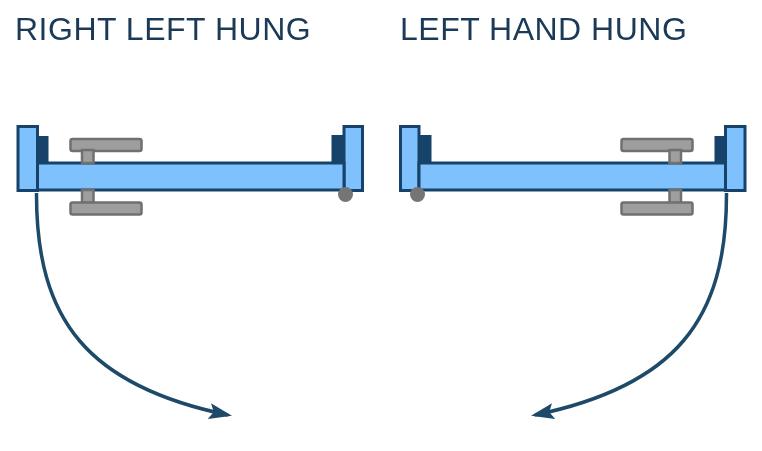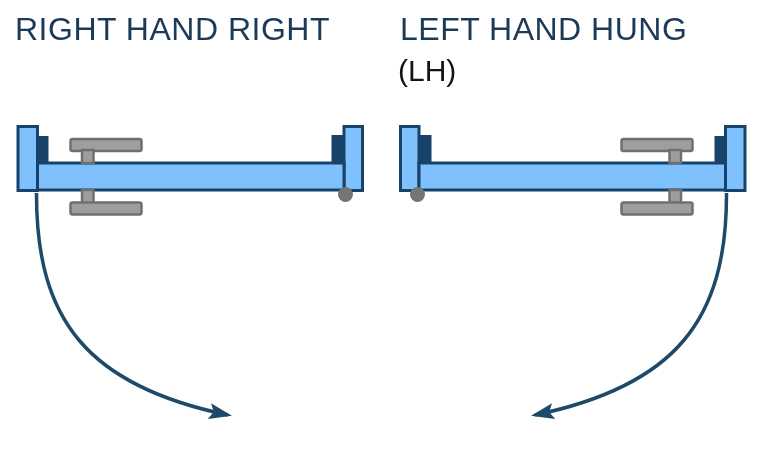--- a/index.html
+++ b/index.html
@@ -39,23 +39,22 @@
   .handle-part { fill: var(--handle-gray, #9e9e9e); stroke: var(--handle-border-gray, #707070); stroke-width: 2.5px; }
   .hinge-dot   { fill: var(--hinge-gray, #757575); stroke: none; }
   .swing-arc   { fill: none; stroke: var(--arrow-navy, #1d4a69); stroke-width: 3.5px; }
   .arrow-fill  { fill: var(--arrow-navy, #1d4a69); }
 </style>
 </head>
 <body>
 
 <div class="stage">
 
-  <div id="rh-title" class="diagram-title">RIGHT HAND RIGHT</div>
+  <div id="rh-title" class="diagram-title">RIGHT LEFT HUNG</div>
   <div id="lh-title" class="diagram-title">LEFT HAND HUNG</div>
-  <div id="lh-abbr" class="diagram-abbr">(LH)</div>
 
   <svg class="canvas" width="762" height="451" viewBox="0 0 762 451">
     <defs>
       <marker id="arrowhead" markerUnits="userSpaceOnUse" markerWidth="24" markerHeight="18" viewBox="0 0 24 18" refX="19" refY="9" orient="auto">
         <path d="M0,1 L23,9 L0,17 L4.5,9 Z" class="arrow-fill"></path>
       </marker>
     </defs>
 
     <g>
       <rect class="frame-rect" x="18" y="126.5" width="19.5" height="64"></rect>

